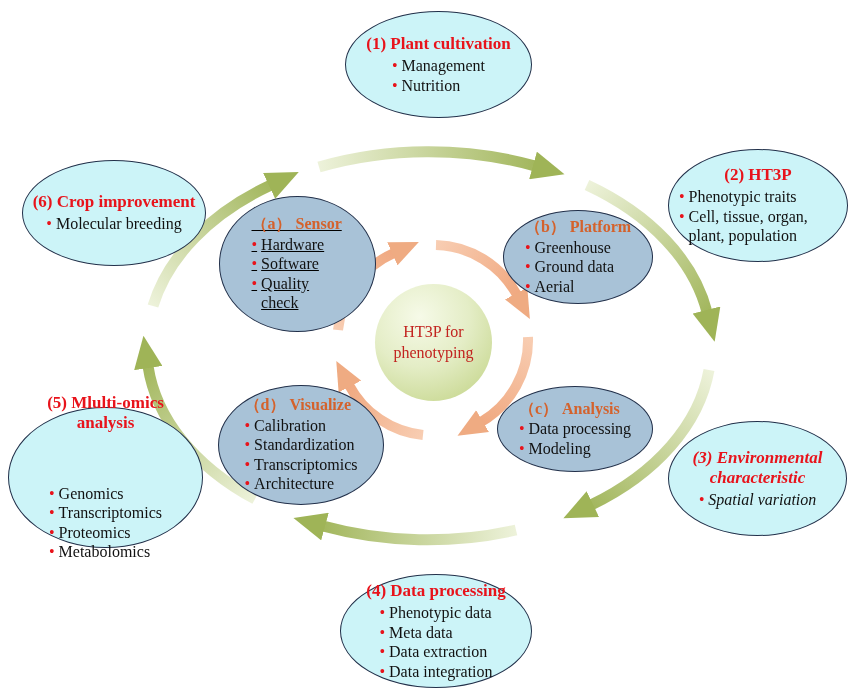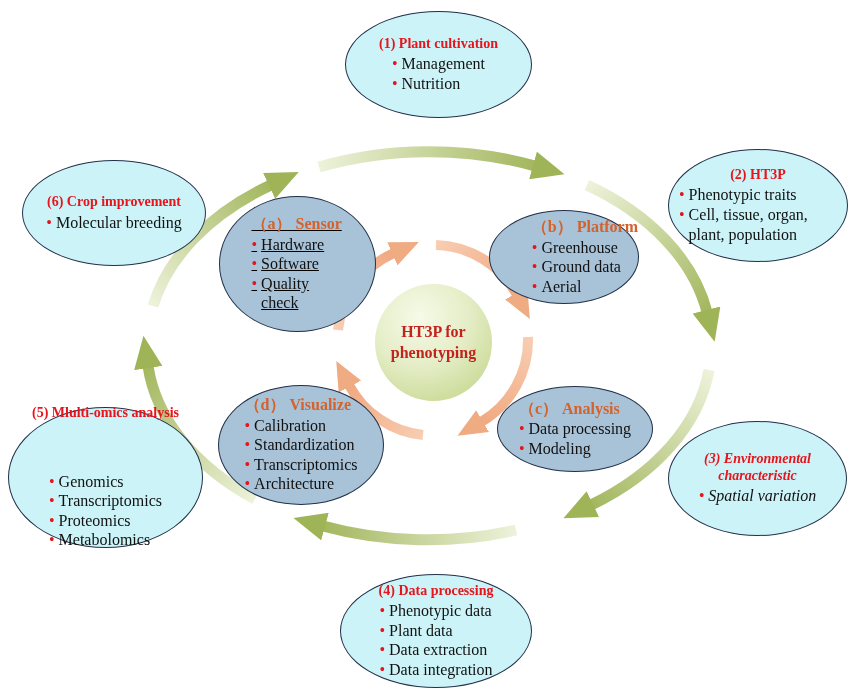--- a/index.html
+++ b/index.html
@@ -4,31 +4,31 @@
 <style>
   html,body{margin:0;padding:0;background:#ffffff;}
   body{width:850px;height:690px;font-family:"Liberation Serif","DejaVu Serif",serif;}
   #stage{position:relative;width:850px;height:690px;overflow:hidden;background:#fff;}
   #arrow-layer{position:absolute;left:0;top:0;}
   .node{position:absolute;border-radius:50%;border:1.4px solid var(--node-border);
         display:flex;flex-direction:column;align-items:center;justify-content:center;
         text-align:center;box-sizing:border-box;}
   .outer{background:var(--outer-fill);}
   .inner{background:var(--inner-fill);}
-  .title{font-weight:bold;color:var(--title-red);font-size:14px;line-height:1.18;margin-bottom:2px;}
+  .title{font-weight:bold;color:var(--title-red);font-size:17px;line-height:1.18;margin-bottom:2px;}
   .inner .title{color:var(--inner-title-orange);font-size:16px;margin-bottom:1px;}
   .items{display:inline-block;text-align:left;}
   .item{display:flex;align-items:flex-start;font-size:16px;line-height:1.22;color:var(--body-text);}
   .dot{color:var(--title-red);margin-right:4px;flex:0 0 auto;}
   .n2 .items{width:158px;}
   .na .items{width:92px;}
   #center-circle{position:absolute;left:375px;top:284px;width:117px;height:117px;border-radius:50%;
         background:radial-gradient(circle at 38% 28%, var(--center-circle-light) 0%, #e4edc6 45%, var(--center-circle-dark) 100%);
         display:flex;align-items:center;justify-content:center;text-align:center;}
-  #center-circle .label{width:92px;font-size:16px;font-weight:bold;line-height:1.3;color:var(--center-text);}
+  #center-circle .label{width:92px;font-size:16px;font-weight:normal;line-height:1.3;color:var(--center-text);}
 </style>
 </head>
 <body>
 
 <div id="stage">
 
   <svg id="arrow-layer" width="850" height="690">
     <defs>
       <marker id="mg" viewBox="0 0 8 7" refX="0.5" refY="3.5" markerWidth="3" markerHeight="2.6" orient="auto">
         <path d="M0,0 L8,3.5 L0,7 Z" fill="#9fb457"></path>
@@ -131,21 +131,21 @@
 
   <div class="node outer n4" style="left:340px;top:574px;width:192px;height:114px;">
     <div class="title">(4) Data processing</div>
     <div class="items">
       <div class="item">
           <span class="dot">•</span>
           <span>Phenotypic data</span>
         </div>
       <div class="item">
           <span class="dot">•</span>
-          <span>Plant data</span>
+          <span>Meta data</span>
         </div>
       <div class="item">
           <span class="dot">•</span>
           <span>Data extraction</span>
         </div>
       <div class="item">
           <span class="dot">•</span>
           <span>Data integration</span>
         </div>
     </div>
@@ -194,21 +194,21 @@
           <span class="dot">•</span>
           <span>Software</span>
         </div>
       <div class="item">
           <span class="dot">•</span>
           <span>Quality check</span>
         </div>
     </div>
   </div>
 
-  <div class="node inner nb" style="left:489px;top:210px;width:150px;height:94px;align-items:flex-end;">
+  <div class="node inner nb" style="left:503px;top:210px;width:150px;height:94px;">
     <div class="items">
       <div class="title">（b） Platform</div>
       <div class="item">
           <span class="dot">•</span>
           <span>Greenhouse</span>
         </div>
       <div class="item">
           <span class="dot">•</span>
           <span>Ground data</span>
         </div>

